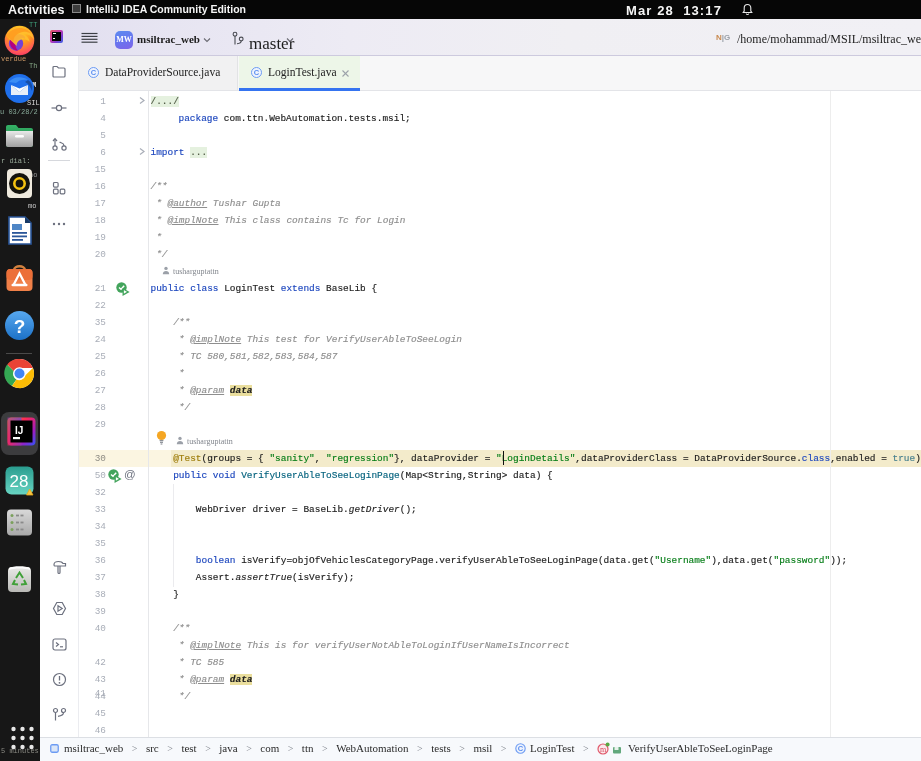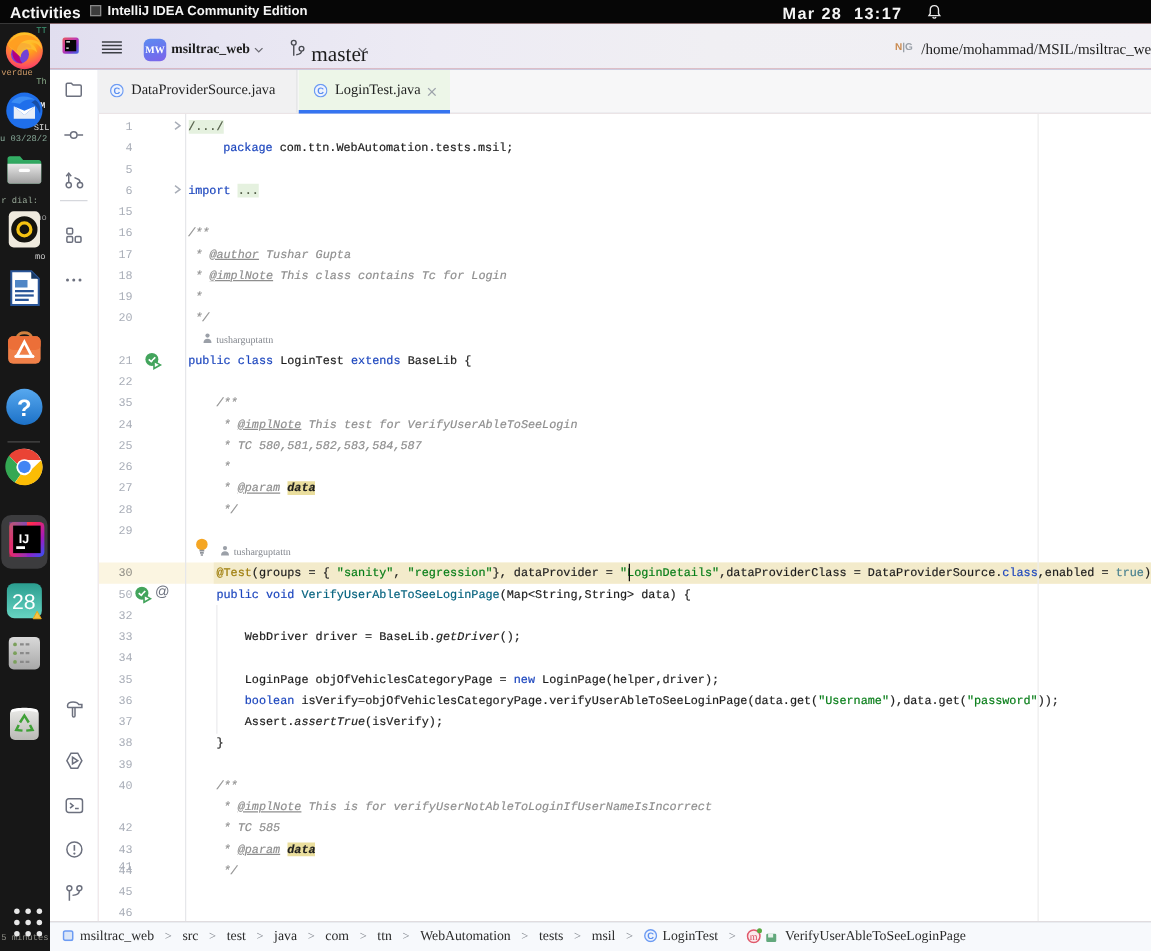--- a/index.html
+++ b/index.html
@@ -10,21 +10,21 @@
   
   #topbar { position:absolute; left:0; top:0; width:921px; height:19px; background:#060606; color:#f5f5f5; }
   #topbar .t { position:absolute; font-size:11px; font-weight:bold; top:3px; letter-spacing:0.1px; }
 
   
   #dock { position:absolute; left:0; top:19px; width:40px; height:742px; background:#171717; overflow:hidden; }
   .term { position:absolute; font-family:"Liberation Mono",monospace; font-size:7px; white-space:pre; }
   .dicon { position:absolute; left:3px; width:33px; }
 
   
-  #win { position:absolute; left:40px; top:19px; width:881px; height:742px; background:#b91c1c; }
+  #win { position:absolute; left:40px; top:19px; width:881px; height:742px; background:#d946ef; }
 
   #titlebar { position:absolute; left:0; top:0; width:881px; height:37px;
     background:linear-gradient(90deg,#e1deef 0%,#e7e5f2 15%,#edebf4 35%,#f0eff3 60%,#f1f0f5 100%);
     border-bottom:1px solid #cdcade; }
   .sertxt { font-family:"Liberation Serif",serif; }
 
   #tabbar { position:absolute; left:0; top:37px; width:881px; height:35px; background:#f7f7f8; border-bottom:1px solid #e3e4e8; }
 
   #stripe { position:absolute; left:0; top:37px; width:39px; height:681px; background:#fff; border-right:1px solid #ebecf0; }
   #stripe svg { position:absolute; left:11px; }
@@ -450,21 +450,20 @@
     <div class="cl" style="top:188.5px;"><span class="kw">public class</span> LoginTest <span class="kw">extends</span> BaseLib {</div>
     <div class="cl cm" style="top:222.5px;">    /**</div>
     <div class="cl cm" style="top:239.5px;">     * <span class="tag">@implNote</span> This test for VerifyUserAbleToSeeLogin</div>
     <div class="cl cm" style="top:256.5px;">     * TC 580,581,582,583,584,587</div>
     <div class="cl cm" style="top:273.5px;">     *</div>
     <div class="cl cm" style="top:290.5px;">     * <span class="tag">@param</span> <span style="background:#eade9d; color:#1f1f1f; font-weight:bold;">data</span></div>
     <div class="cl cm" style="top:307.5px;">     */</div>
     <div class="cl" style="top:358.5px;">    <span class="ann">@Test</span>(groups = { <span class="st">"sanity"</span>, <span class="st">"regression"</span>}, dataProvider = <span class="st">"LoginDetails"</span>,dataProviderClass = DataProviderSource.<span class="kw">class</span>,enabled = <span style="color:#49808f;">true</span>)</div>
     <div class="cl" style="top:375.5px;">    <span class="kw">public void</span> <span style="color:#04627e;">VerifyUserAbleToSeeLoginPage</span>(Map&lt;String,String&gt; data) {</div>
     <div class="cl" style="top:409.5px;">        WebDriver driver = BaseLib.<span class="it">getDriver</span>();</div>
-    <div class="cl" style="top:443.5px;">        LoginPage objOfVehiclesCategoryPage = <span class="kw">new</span> LoginPage(helper,driver);</div>
     <div class="cl" style="top:460.5px;">        <span class="kw">boolean</span> isVerify=objOfVehiclesCategoryPage.verifyUserAbleToSeeLoginPage(data.get(<span class="st">"Username"</span>),data.get(<span class="st">"password"</span>));</div>
     <div class="cl" style="top:477.5px;">        Assert.<span class="it">assertTrue</span>(isVerify);</div>
     <div class="cl" style="top:494.5px;">    }</div>
     <div class="cl cm" style="top:528.5px;">    /**</div>
     <div class="cl cm" style="top:545.5px;">     * <span class="tag">@implNote</span> This is for verifyUserNotAbleToLoginIfUserNameIsIncorrect</div>
     <div class="cl cm" style="top:562.5px;">     * TC 585</div>
     <div class="cl cm" style="top:579.5px;">     * <span class="tag">@param</span> <span style="background:#eade9d; color:#1f1f1f; font-weight:bold;">data</span></div>
     <div class="cl cm" style="top:596.5px;">     */</div>
 
     <div class="abs" style="left:423.5px; top:360px; width:1.4px; height:14px; background:#101010;"></div>

